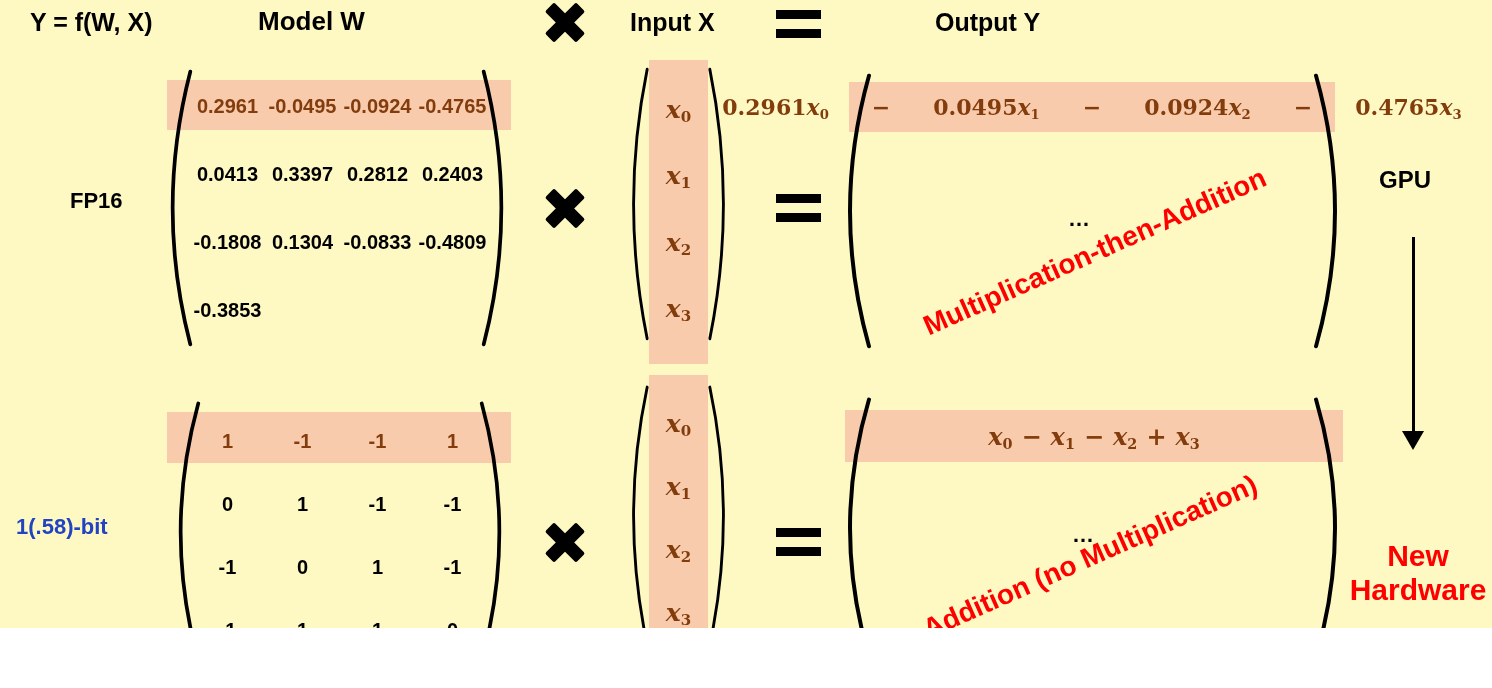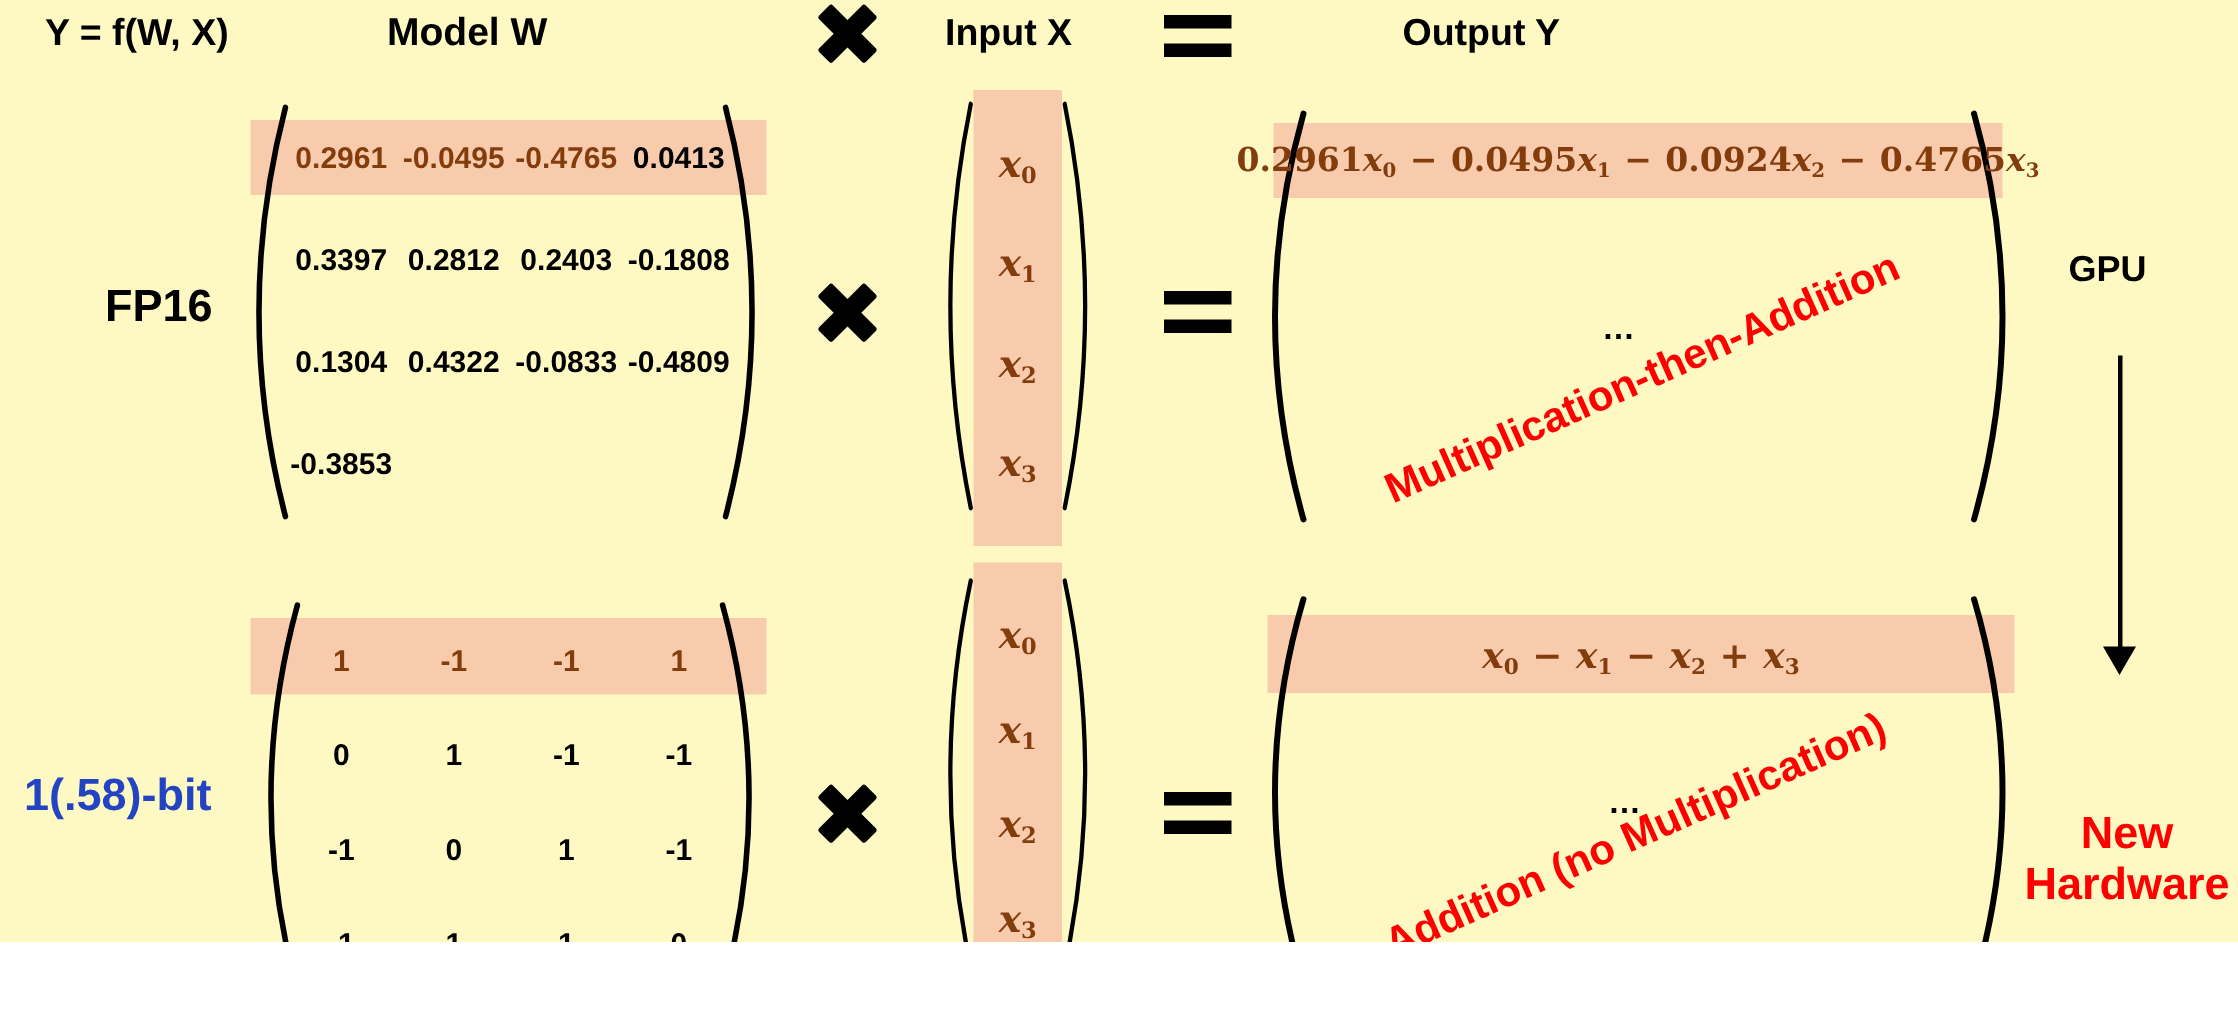--- a/index.html
+++ b/index.html
@@ -43,21 +43,21 @@
   .formula{position:absolute;display:flex;align-items:center;justify-content:center;
     font-family:"DejaVu Serif",serif;font-weight:bold;color:var(--brown);z-index:1;white-space:nowrap;}
   .fop{margin:0 9px;}
   .fcoef{font-style:normal;}
 
   .dots{position:absolute;font-weight:bold;font-size:22px;color:#000;z-index:1;}
 
   .annot-wrap{position:absolute;display:flex;align-items:center;justify-content:center;z-index:2;}
   .annot{transform:rotate(-24deg);color:var(--red);font-weight:bold;font-size:28px;white-space:nowrap;}
 
-  .row-label{position:absolute;font-weight:bold;font-size:30px;color:#000;white-space:nowrap;}
+  .row-label{position:absolute;font-weight:bold;font-size:22px;color:#000;white-space:nowrap;}
   .blue{color:var(--blue);}
   .red{color:var(--red);margin-top:41px;}
 
   .arrow-line{position:absolute;left:1412px;top:237px;width:3px;height:196px;background:#000;}
   .arrow-head{position:absolute;left:1402px;top:431px;width:0;height:0;
     border-left:11px solid transparent;border-right:11px solid transparent;border-top:19px solid #000;}
 
   .hw-label{position:absolute;font-weight:bold;font-size:30px;text-align:center;line-height:1.13;white-space:normal;}
 </style>
 </head>
@@ -77,28 +77,28 @@
   <div class="hl" style="left:167px;top:80px;width:344px;height:50px;"></div>
   <svg class="paren" style="left:168px;top:66px;" width="26" height="284" viewBox="0 0 28 300" preserveAspectRatio="none">
       <path d="M24 6 Q5 78 5 150 Q5 222 24 294"></path>
     </svg>
   <svg class="paren" style="left:480px;top:66px;" width="26" height="284" viewBox="0 0 28 300" preserveAspectRatio="none">
       <path d="M4 6 Q23 78 23 150 Q23 222 4 294"></path>
     </svg>
   <div class="mgrid" style="left:190px;top:72px;width:300px;height:272px;grid-template-rows:repeat(4,1fr);">
       <span class="mcell brown">0.2961</span>
       <span class="mcell brown">-0.0495</span>
+      <span class="mcell brown">-0.0924</span>
       <span class="mcell brown">-0.4765</span>
       <span class="mcell">0.0413</span>
       <span class="mcell">0.3397</span>
       <span class="mcell">0.2812</span>
       <span class="mcell">0.2403</span>
       <span class="mcell">-0.1808</span>
       <span class="mcell">0.1304</span>
-      <span class="mcell">0.4322</span>
       <span class="mcell">-0.0833</span>
       <span class="mcell">-0.4809</span>
       <span class="mcell">-0.3853</span>
     </div>
 
   <span class="cross" style="left:542px;top:186px;"></span>
 
   <div class="hl" style="left:649px;top:60px;width:59px;height:304px;"></div>
   <svg class="paren" style="left:630px;top:64px;" width="20" height="280" viewBox="0 0 28 300" preserveAspectRatio="none">
       <path d="M24 6 Q5 78 5 150 Q5 222 24 294"></path>
@@ -115,21 +115,21 @@
 
   <span class="heq" style="left:776px;top:194px;"></span>
 
   <div class="hl" style="left:849px;top:82px;width:486px;height:50px;"></div>
   <svg class="paren" style="left:845px;top:70px;" width="28" height="282" viewBox="0 0 28 300" preserveAspectRatio="none">
       <path d="M24 6 Q5 78 5 150 Q5 222 24 294"></path>
     </svg>
   <svg class="paren" style="left:1312px;top:70px;" width="28" height="282" viewBox="0 0 28 300" preserveAspectRatio="none">
       <path d="M4 6 Q23 78 23 150 Q23 222 4 294"></path>
     </svg>
-  <div class="formula" style="left:849px;top:82px;width:486px;height:50px;font-size:22px;">
+  <div class="formula" style="left:849px;top:82px;width:486px;height:50px;font-size:22px;gap:34px;">
       <span class="fterm"><span class="fcoef">0.2961</span><i>x</i><span class="msub">0</span></span>
       <span class="fop">−</span>
       <span class="fterm"><span class="fcoef">0.0495</span><i>x</i><span class="msub">1</span></span>
       <span class="fop">−</span>
       <span class="fterm"><span class="fcoef">0.0924</span><i>x</i><span class="msub">2</span></span>
       <span class="fop">−</span>
       <span class="fterm"><span class="fcoef">0.4765</span><i>x</i><span class="msub">3</span></span>
     </div>
   <div class="dots" style="left:1068px;top:206px;">…</div>
   <div class="annot-wrap" style="left:885px;top:162px;width:420px;height:180px;">

